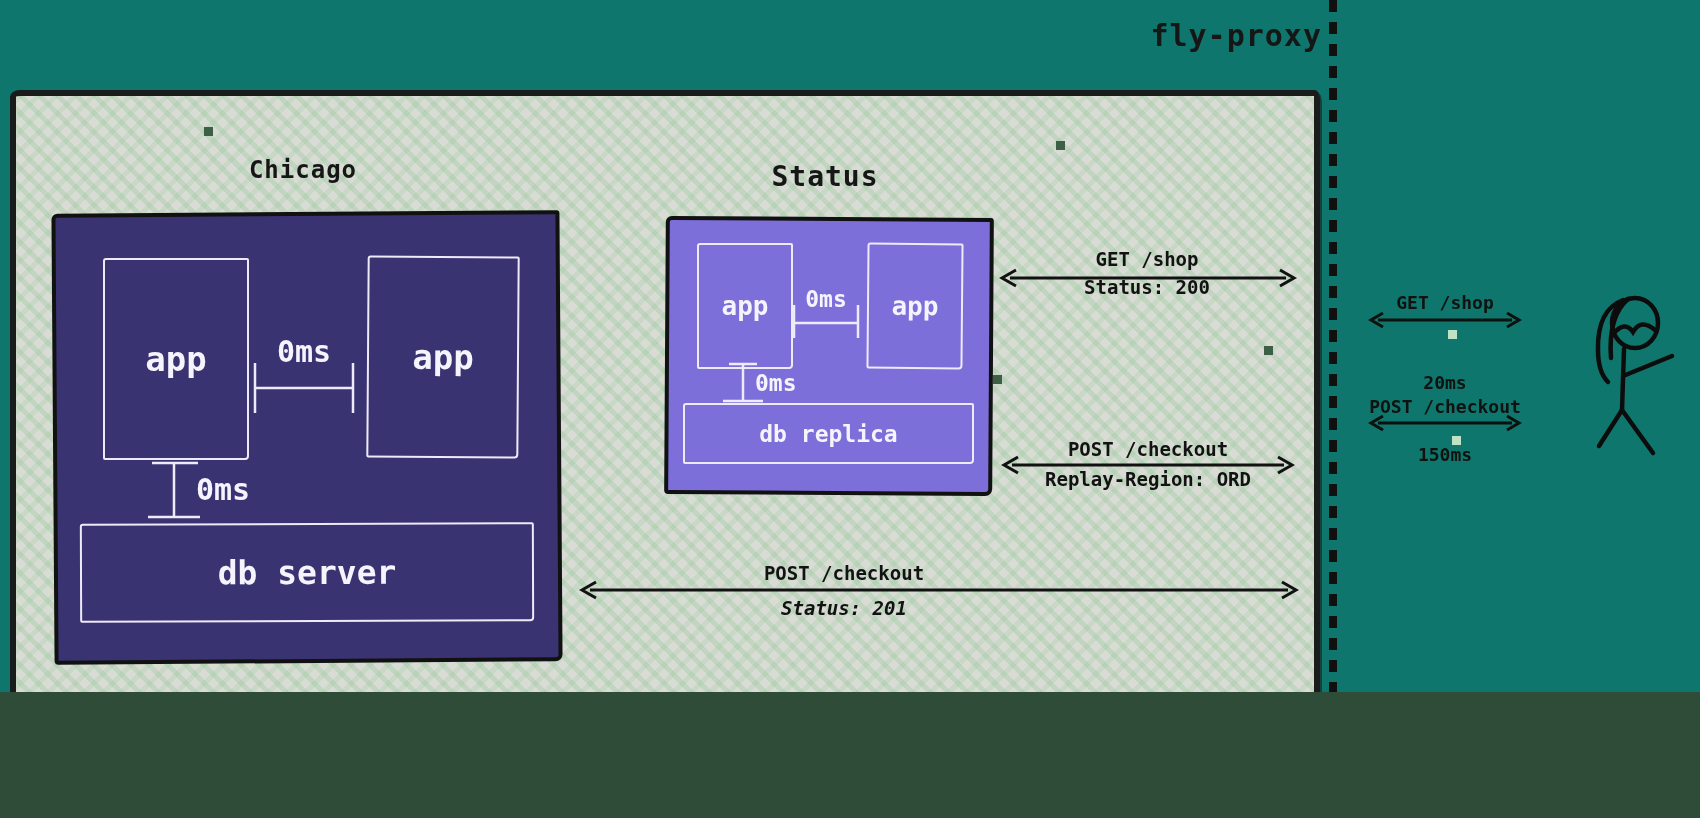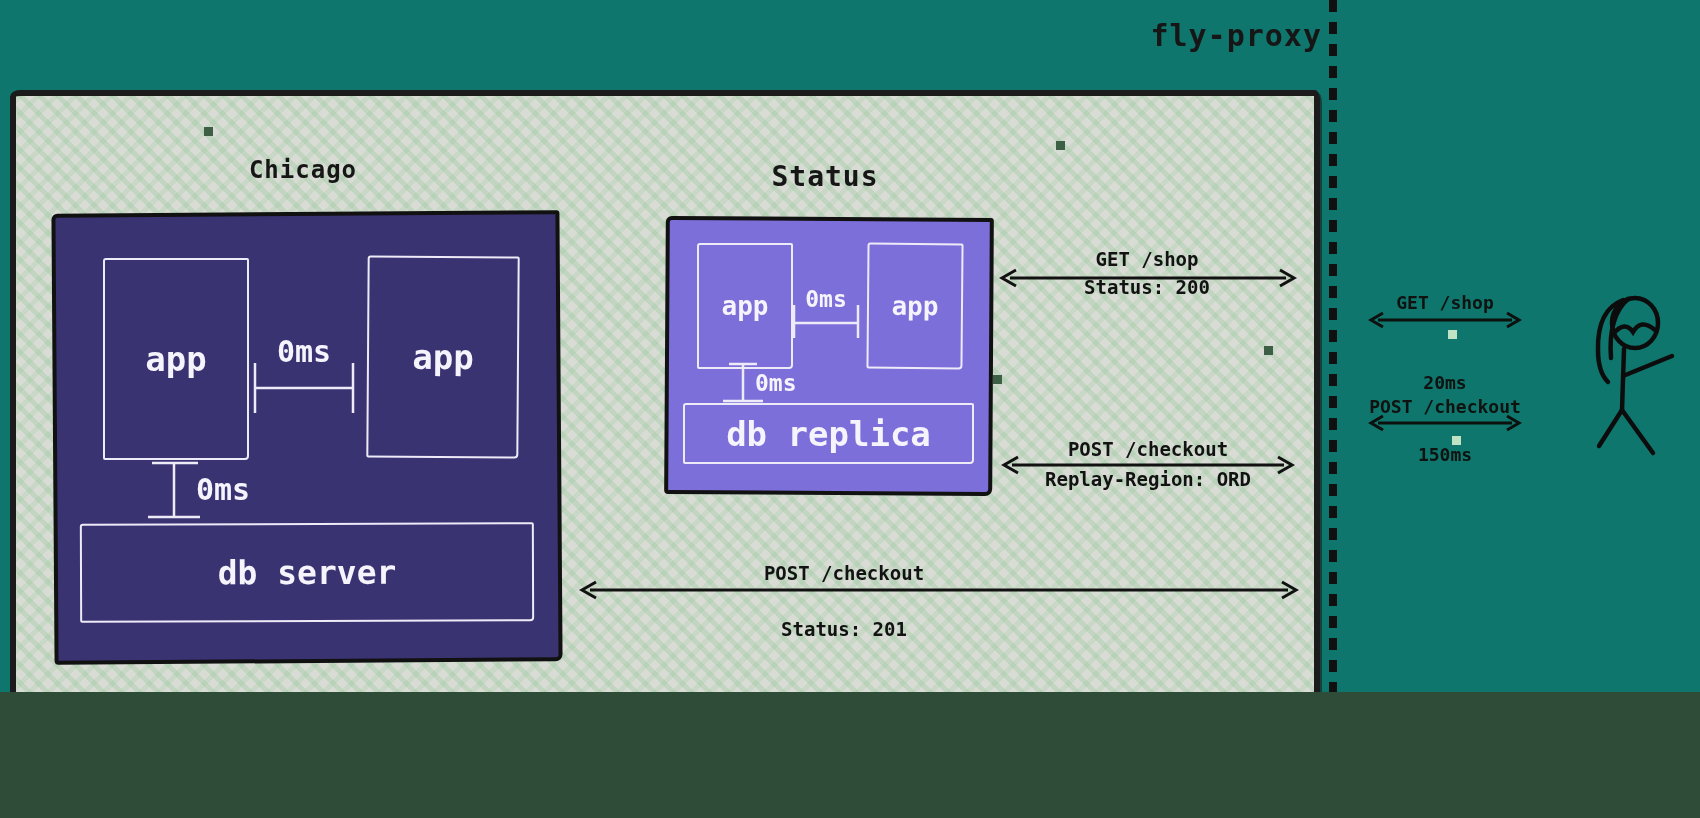--- a/index.html
+++ b/index.html
@@ -120,21 +120,21 @@
     <line x1="69" y1="4" x2="69" y2="37" stroke="#eeebf9" stroke-width="2.5"></line>
   </svg>
 
   <svg class="abs" style="left:721px;top:361px;" width="44" height="42">
     <line x1="22" y1="3" x2="22" y2="40" stroke="#eeebf9" stroke-width="2.5"></line>
     <line x1="8" y1="3" x2="36" y2="3" stroke="#eeebf9" stroke-width="2.5"></line>
     <line x1="2" y1="40" x2="42" y2="40" stroke="#eeebf9" stroke-width="2.5"></line>
   </svg>
   <div class="abs latency" style="left:755px;top:370px;font-size:23px;">0ms</div>
 
-  <div class="abs node" style="left:683px;top:403px;width:287px;height:57px;font-size:34px;">
+  <div class="abs node" style="left:683px;top:403px;width:287px;height:57px;font-size:23px;">
     <span>db replica</span>
   </div>
 
   <div class="abs arrow-label" style="left:997px;top:248px;width:300px;">GET /shop</div>
   <svg class="abs" style="left:998px;top:266px;" width="300" height="24">
     <line x1="12" y1="12" x2="288" y2="12" stroke="#111" stroke-width="3"></line>
     <path d="M18,4 L4,12 L18,20" fill="none" stroke="#111" stroke-width="3"></path>
     <path d="M282,4 L296,12 L282,20" fill="none" stroke="#111" stroke-width="3"></path>
   </svg>
   <div class="abs arrow-label" style="left:997px;top:276px;width:300px;">Status: 200</div>
@@ -146,21 +146,21 @@
     <path d="M278,4 L292,12 L278,20" fill="none" stroke="#111" stroke-width="3"></path>
   </svg>
   <div class="abs arrow-label" style="left:1000px;top:468px;width:296px;">Replay-Region: ORD</div>
 
   <div class="abs arrow-label" style="left:694px;top:562px;width:300px;">POST /checkout</div>
   <svg class="abs" style="left:578px;top:578px;" width="722" height="24">
     <line x1="12" y1="12" x2="710" y2="12" stroke="#111" stroke-width="3"></line>
     <path d="M18,4 L4,12 L18,20" fill="none" stroke="#111" stroke-width="3"></path>
     <path d="M704,4 L718,12 L704,20" fill="none" stroke="#111" stroke-width="3"></path>
   </svg>
-  <div class="abs arrow-label" style="left:694px;top:618px;width:300px;">Status: 201</div>
+  <div class="abs arrow-label" style="left:694px;top:597px;width:300px;font-style:italic;">Status: 201</div>
 
   <div class="abs client-label" style="left:1368px;top:292px;width:154px;">GET /shop</div>
   <svg class="abs" style="left:1368px;top:309px;" width="154" height="22">
     <line x1="10" y1="11" x2="144" y2="11" stroke="#0d110d" stroke-width="3"></line>
     <path d="M15,4 L3,11 L15,18" fill="none" stroke="#0d110d" stroke-width="3"></path>
     <path d="M139,4 L151,11 L139,18" fill="none" stroke="#0d110d" stroke-width="3"></path>
   </svg>
   <div class="abs client-label" style="left:1368px;top:328px;width:154px;margin-top:44px;">20ms</div>
 
   <div class="abs client-label" style="left:1368px;top:396px;width:154px;">POST /checkout</div>

